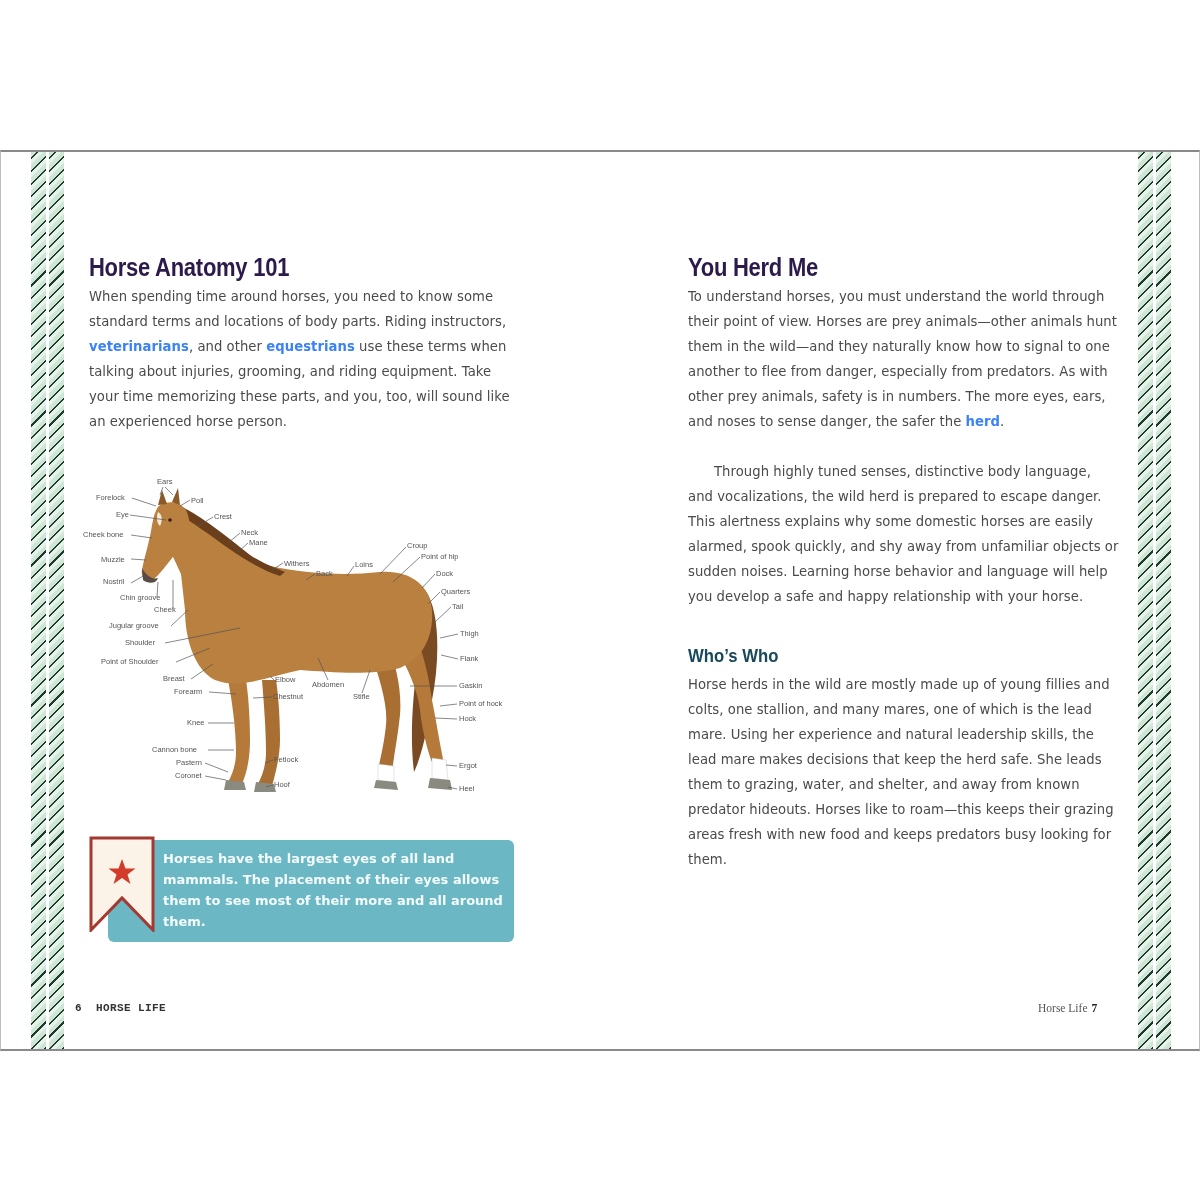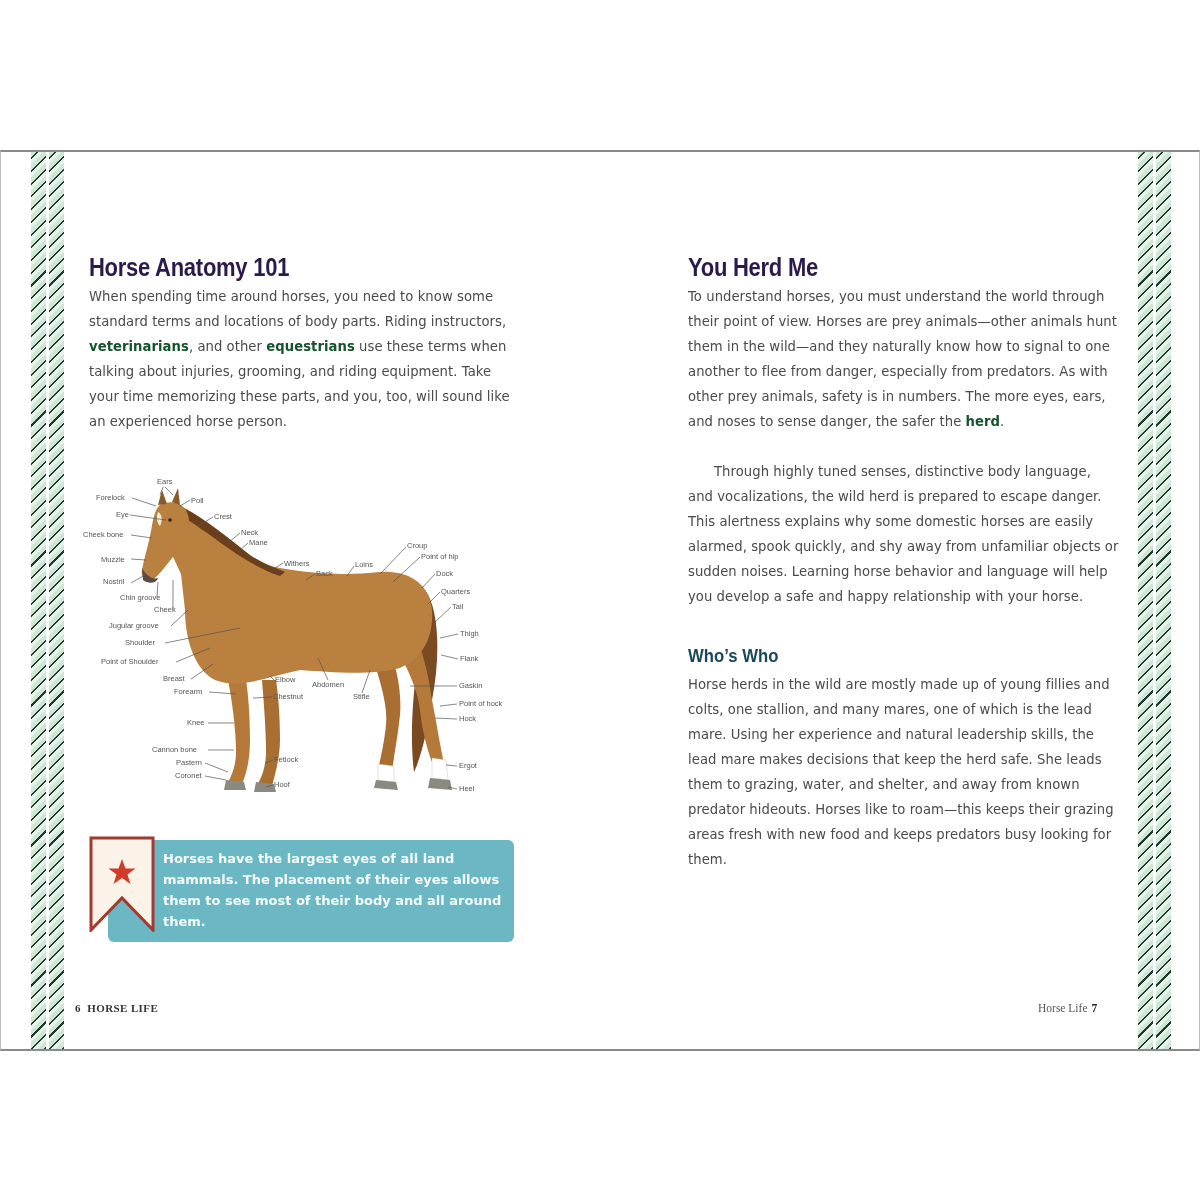--- a/index.html
+++ b/index.html
@@ -29,40 +29,40 @@
   h2.subtitle {
     position:absolute; margin:0;
     font-family: "Liberation Sans", sans-serif; font-weight:bold; font-size:19px;
     color:#17495a; transform:scaleX(0.88); transform-origin:left;
   }
   .body-text {
     position:absolute; margin:0;
     font-family: "DejaVu Sans", sans-serif; font-size:13.2px; line-height:25px; color:#4a4a4a;
     letter-spacing:0.05px;
   }
-  .body-text b { color:#14532d; }
+  .body-text b { color:#3b82f6; }
   .indent { text-indent:26px; }
 
   .diagram { position:absolute; left:75px; top:472px; width:450px; height:330px; }
   .lbl { font-family:"Liberation Sans", sans-serif; font-size:7.5px; fill:#555; }
   .ldr { stroke:#555; stroke-width:0.7; fill:none; }
 
   .callout {
     position:absolute; left:108px; top:840px; width:406px; height:102px;
     background:#6bb8c4; border-radius:6px;
   }
   .callout-text {
     position:absolute; left:163px; top:848px; width:340px; margin:0;
     font-family:"DejaVu Sans", sans-serif; font-weight:bold; font-size:13px; line-height:21px; color:#f4fbfc;
   }
   .bookmark { position:absolute; left:89px; top:836px; width:66px; height:96px; }
 
   .footer-left {
     position:absolute; left:75px; top:1002px; margin:0;
-    font-family:Liberation Serif, serif; font-weight:bold; font-size:11px; color:#333; letter-spacing:0.4px;
+    font-family:Liberation Mono, monospace; font-weight:bold; font-size:11px; color:#333; letter-spacing:0.4px;
   }
   .footer-right {
     position:absolute; left:1038px; top:1002px; margin:0;
     font-family:Liberation Serif, serif; font-size:11.5px; color:#555;
   }
   .footer-right .pnum { font-weight:bold; color:#222; margin-left:4px; }
 </style>
 </head>
 <body>
 
@@ -198,21 +198,21 @@
     <text class="lbl" x="459" y="791">Heel</text>
     <path class="ldr" d="M457,789 L448,787"></path>
   </g>
 </svg>
 
 <div class="callout"></div>
 <svg class="bookmark" viewBox="0 0 66 96" xmlns="http://www.w3.org/2000/svg">
   <path d="M2,2 L64,2 L64,94 L33,62 L2,94 Z" fill="#fbf3e8" stroke="#a33a32" stroke-width="3"></path>
   <polygon points="33,23 36.5,32.5 46.5,32.5 38.5,38.5 41.5,48 33,42 24.5,48 27.5,38.5 19.5,32.5 29.5,32.5" fill="#d23a2a"></polygon>
 </svg>
-<p class="callout-text">Horses have the largest eyes of all land mammals. The placement of their eyes allows them to see most of their body and all around them.</p>
+<p class="callout-text">Horses have the largest eyes of all land mammals. The placement of their eyes allows them to see most of their more and all around them.</p>
 
 <p class="footer-left"><span>6</span>&nbsp;&nbsp;<span>HORSE LIFE</span></p>
 
 <h1 class="title" style="left:688px; top:253px;">You Herd Me</h1>
 
 <p class="body-text" style="left:688px; top:284px; width:432px;"><span>To understand horses, you must understand the world through their point of view. Horses are prey animals—other animals hunt them in the wild—and they naturally know how to signal to one another to flee from danger, especially from predators. As with other prey animals, safety is in numbers. The more eyes, ears, and noses to sense danger, the safer the </span><b>herd</b><span>.</span></p>
 
 <p class="body-text indent" style="left:688px; top:459px; width:432px;">Through highly tuned senses, distinctive body language, and vocalizations, the wild herd is prepared to escape danger. This alertness explains why some domestic horses are easily alarmed, spook quickly, and shy away from unfamiliar objects or sudden noises. Learning horse behavior and language will help you develop a safe and happy relationship with your horse.</p>
 
 <h2 class="subtitle" style="left:688px; top:645px;">Who’s Who</h2>

